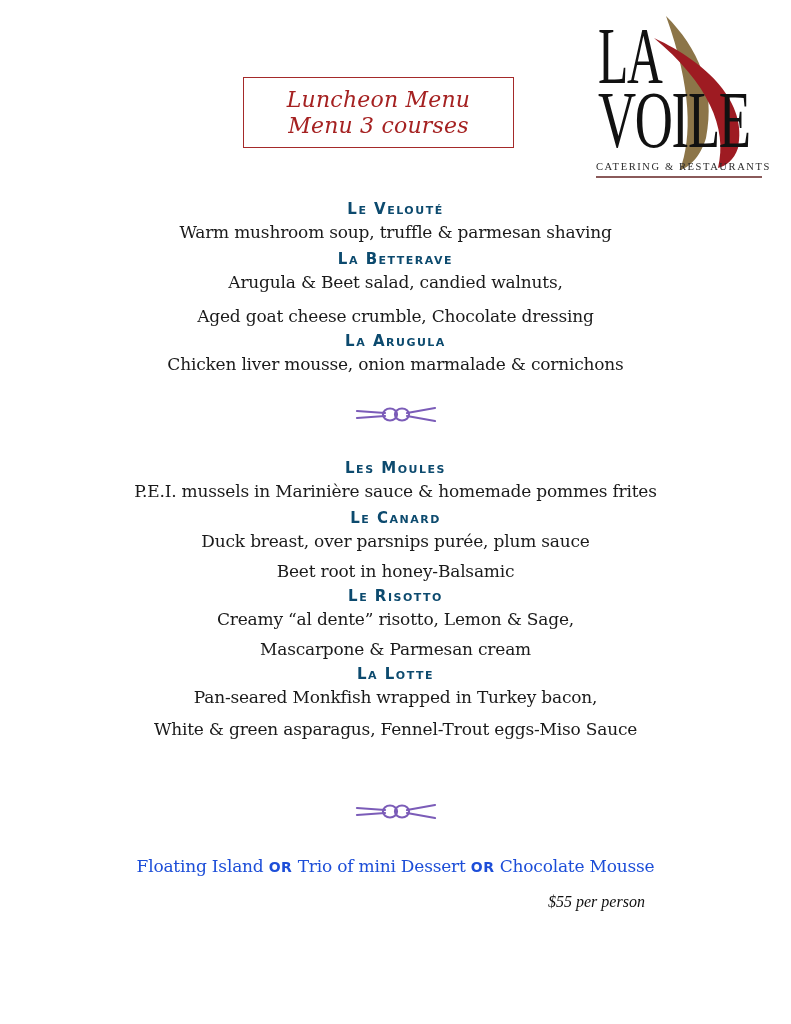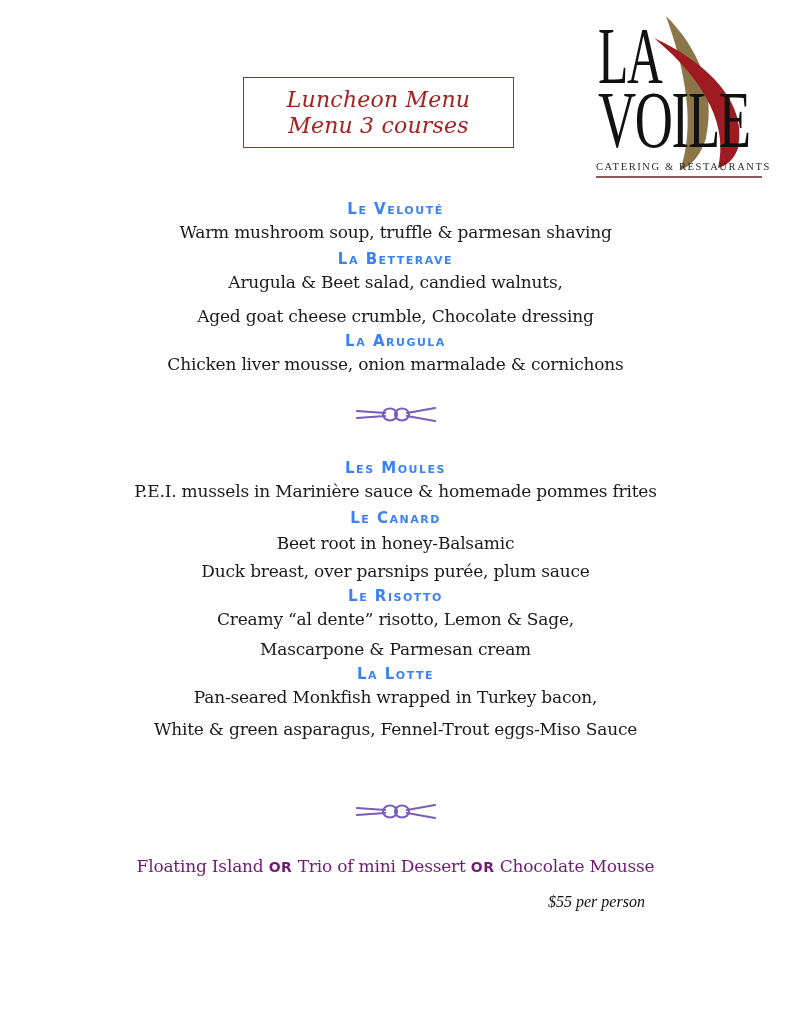--- a/index.html
+++ b/index.html
@@ -27,32 +27,32 @@
     .logo-tag {
       position: absolute; left: 8px; top: 153px; width: 172px;
       font-family: "Liberation Serif", serif; font-size: 10.5px; letter-spacing: 1.6px;
       color: #2a2a2a; white-space: nowrap;
     }
     .logo-underline { position: absolute; left: 8px; top: 168px; width: 166px; height: 2px; background: #8a5a5a; }
 
     .menu { position: absolute; left: 0; width: 791px; text-align: center; }
     .course-name {
       font-family: "DejaVu Sans", sans-serif; font-weight: bold; font-variant: small-caps;
-      font-size: 15px; letter-spacing: 1.5px; color: #3b82f6; line-height: 18px;
+      font-size: 15px; letter-spacing: 1.5px; color: #0c4a6e; line-height: 18px;
     }
     .desc {
       font-family: "DejaVu Serif", serif; font-size: 17px; color: #1a1a1a;
       line-height: 28px; letter-spacing: -0.2px;
     }
 
     .knot { position: absolute; left: 355px; width: 82px; height: 24px; }
 
     .dessert {
       position: absolute; left: 0; top: 856px; width: 791px; text-align: center;
-      font-family: "DejaVu Serif", serif; font-size: 17px; color: #701a75; letter-spacing: -0.2px;
+      font-family: "DejaVu Serif", serif; font-size: 17px; color: #1d4ed8; letter-spacing: -0.2px;
     }
     .dessert .or {
       font-family: "DejaVu Sans", sans-serif; font-weight: bold; font-size: 14px; letter-spacing: 0.5px;
     }
     .price {
       position: absolute; left: 548px; top: 893px;
       font-family: "Liberation Serif", serif; font-style: italic; font-size: 16px; color: #111;
     }
   </style>
 </head>
@@ -94,22 +94,22 @@
         <path d="M52 14 L80 19"></path>
       <ellipse cx="35" cy="12.5" rx="7" ry="6"></ellipse>
       <ellipse cx="47" cy="12.5" rx="7" ry="6"></ellipse>
     </g>
   </svg>
 
   <div class="menu" style="top:459px;">
     <div class="course-name">Les Moules</div>
     <div class="desc">P.E.I. mussels in Marinière sauce &amp; homemade pommes frites</div>
     <div class="course-name" style="margin-top:4px;">Le Canard</div>
+    <div class="desc">Duck breast, over parsnips purée, plum sauce</div>
     <div class="desc" style="margin-top:2px;">Beet root in honey-Balsamic</div>
-    <div class="desc">Duck breast, over parsnips purée, plum sauce</div>
     <div class="course-name" style="margin-top:2px;">Le Risotto</div>
     <div class="desc">Creamy “al dente” risotto, Lemon &amp; Sage,</div>
     <div class="desc" style="margin-top:2px;">Mascarpone &amp; Parmesan cream</div>
     <div class="course-name" style="margin-top:2px;">La Lotte</div>
     <div class="desc">Pan-seared Monkfish wrapped in Turkey bacon,</div>
     <div class="desc" style="margin-top:4px;">White &amp; green asparagus, Fennel-Trout eggs-Miso Sauce</div>
   </div>
 
   <svg class="knot" style="top:799px;" viewBox="0 0 82 24">
     <g fill="none" stroke="#7b5cb8" stroke-width="2.2" stroke-linecap="round">

